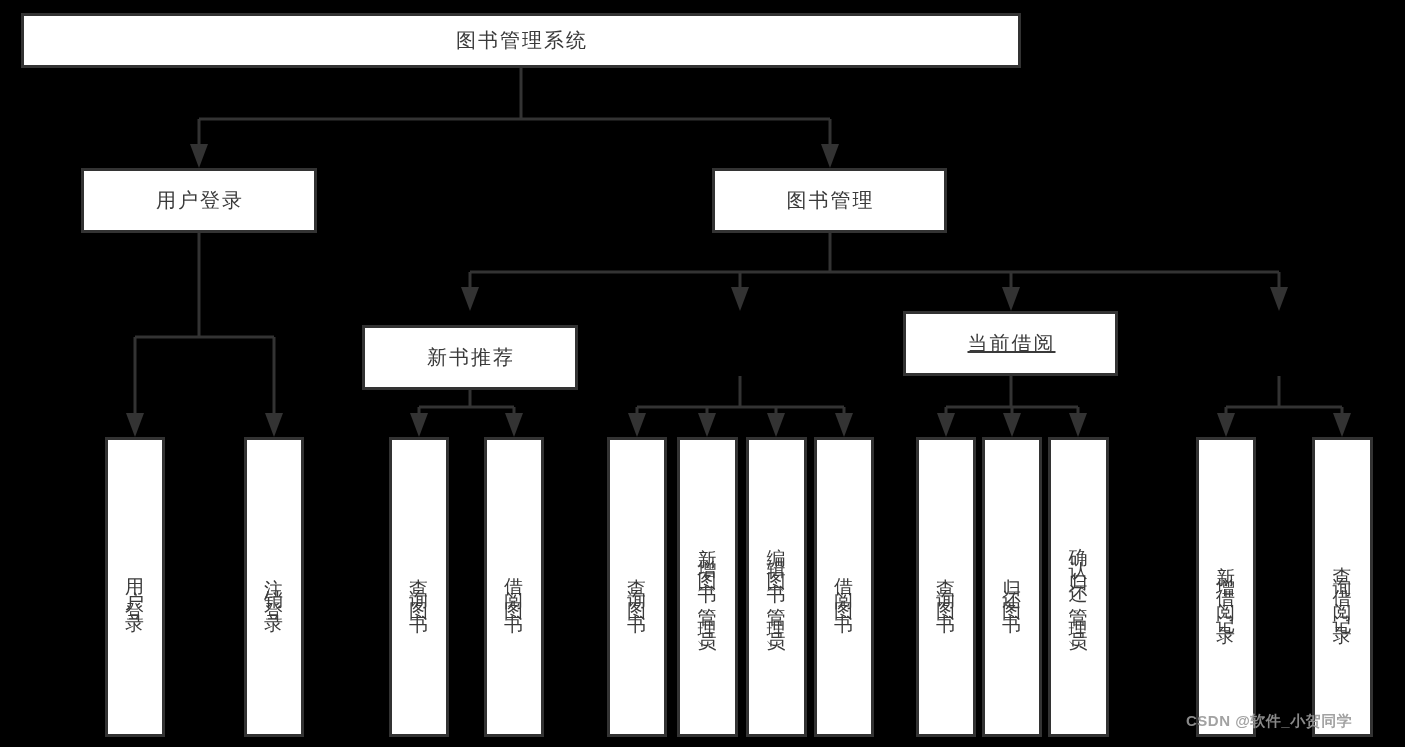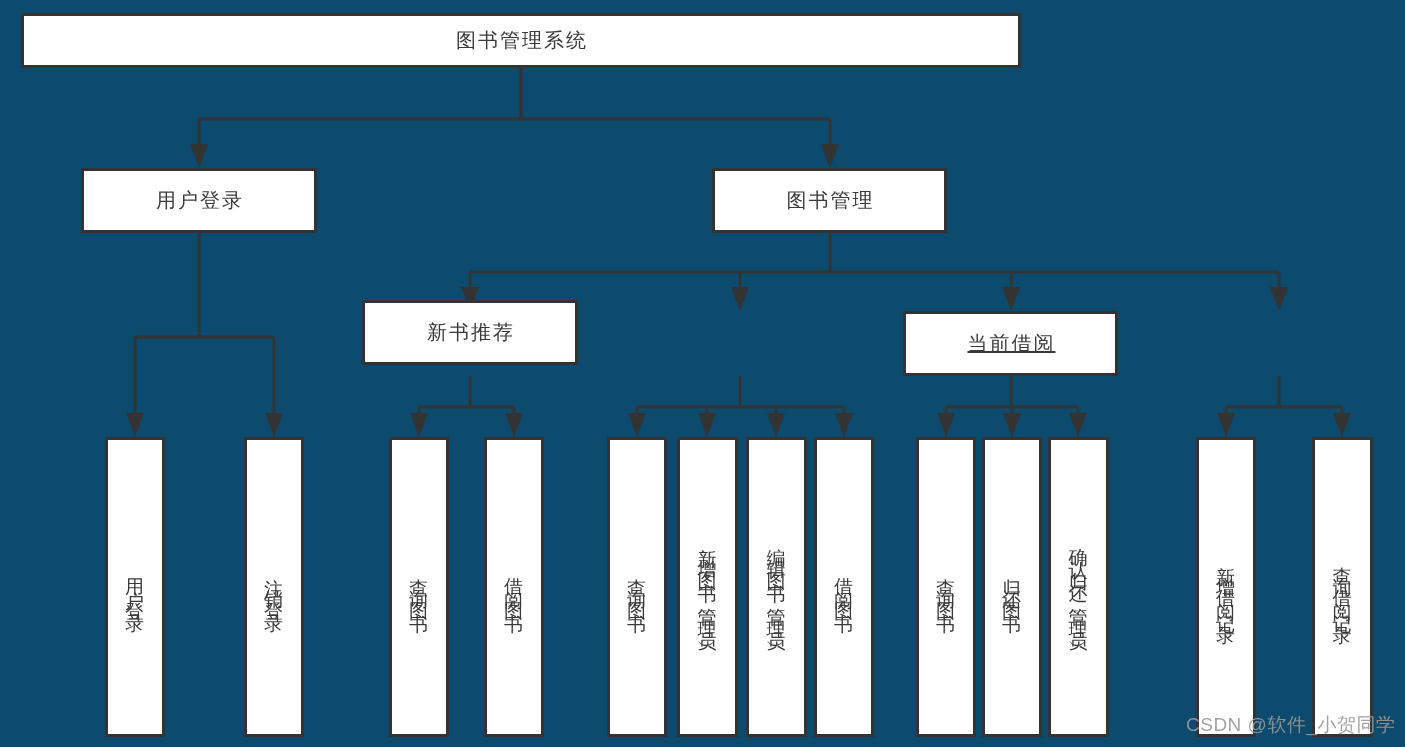--- a/index.html
+++ b/index.html
@@ -4,21 +4,21 @@
 <style>
   html, body {
     margin: 0;
     padding: 0;
     background: #ffffff;
   }
   .canvas {
     position: relative;
     width: 1405px;
     height: 747px;
-    background: #0c4a6e;
+    background: #000000;
     overflow: hidden;
     font-family: "Liberation Sans", "DejaVu Sans", sans-serif;
     color: #3a3a3a;
   }
   .connectors {
     position: absolute;
     left: 0;
     top: 0;
   }
   .cline {
@@ -57,25 +57,26 @@
     text-orientation: mixed;
     font-size: 19px;
     letter-spacing: 12px;
     line-height: 1;
     white-space: nowrap;
   }
   .watermark {
     position: absolute;
     left: 1186px;
     top: 712px;
-    font-size: 19px;
+    font-size: 15px;
     letter-spacing: 0.5px;
     color: rgba(152, 152, 152, 0.9);
     white-space: nowrap;
     z-index: 5;
+    font-weight: bold;
   }
 </style>
 </head>
 <body>
 
 <div class="canvas">
 
   <svg class="connectors" width="1405" height="747" viewBox="0 0 1405 747">
 
     <path class="cline" d="M521 68 V119 M199 119 H830 M199 119 V148 M830 119 V148"></path>
@@ -110,21 +111,21 @@
     <path class="cline" d="M1279 376 V407 M1226 407 H1342 M1226 407 V417 M1342 407 V417"></path>
     <polygon class="ahead" points="1217,413 1235,413 1226,437"></polygon>
     <polygon class="ahead" points="1333,413 1351,413 1342,437"></polygon>
   </svg>
 
   <div class="box" style="left:21px; top:13px; width:1000px; height:55px;">图书管理系统</div>
 
   <div class="box" style="left:81px; top:168px; width:236px; height:65px;">用户登录</div>
   <div class="box" style="left:712px; top:168px; width:235px; height:65px;font-family:Liberation Mono, monospace;">图书管理</div>
 
-  <div class="box" style="left:362px; top:300px; width:216px; height:65px;">新书推荐</div>
+  <div class="box" style="left:362px; top:325px; width:216px; height:65px;">新书推荐</div>
   <div class="box" style="left:903px; top:311px; width:215px; height:65px;text-decoration:underline;">当前借阅</div>
 
   <div class="box-v" style="left:105px; top:437px; width:60px; height:300px;">
     <span class="vtext">用户登录</span>
   </div>
   <div class="box-v" style="left:244px; top:437px; width:60px; height:300px;">
     <span class="vtext">注销登录</span>
   </div>
 
   <div class="box-v" style="left:389px; top:437px; width:60px; height:300px;">

